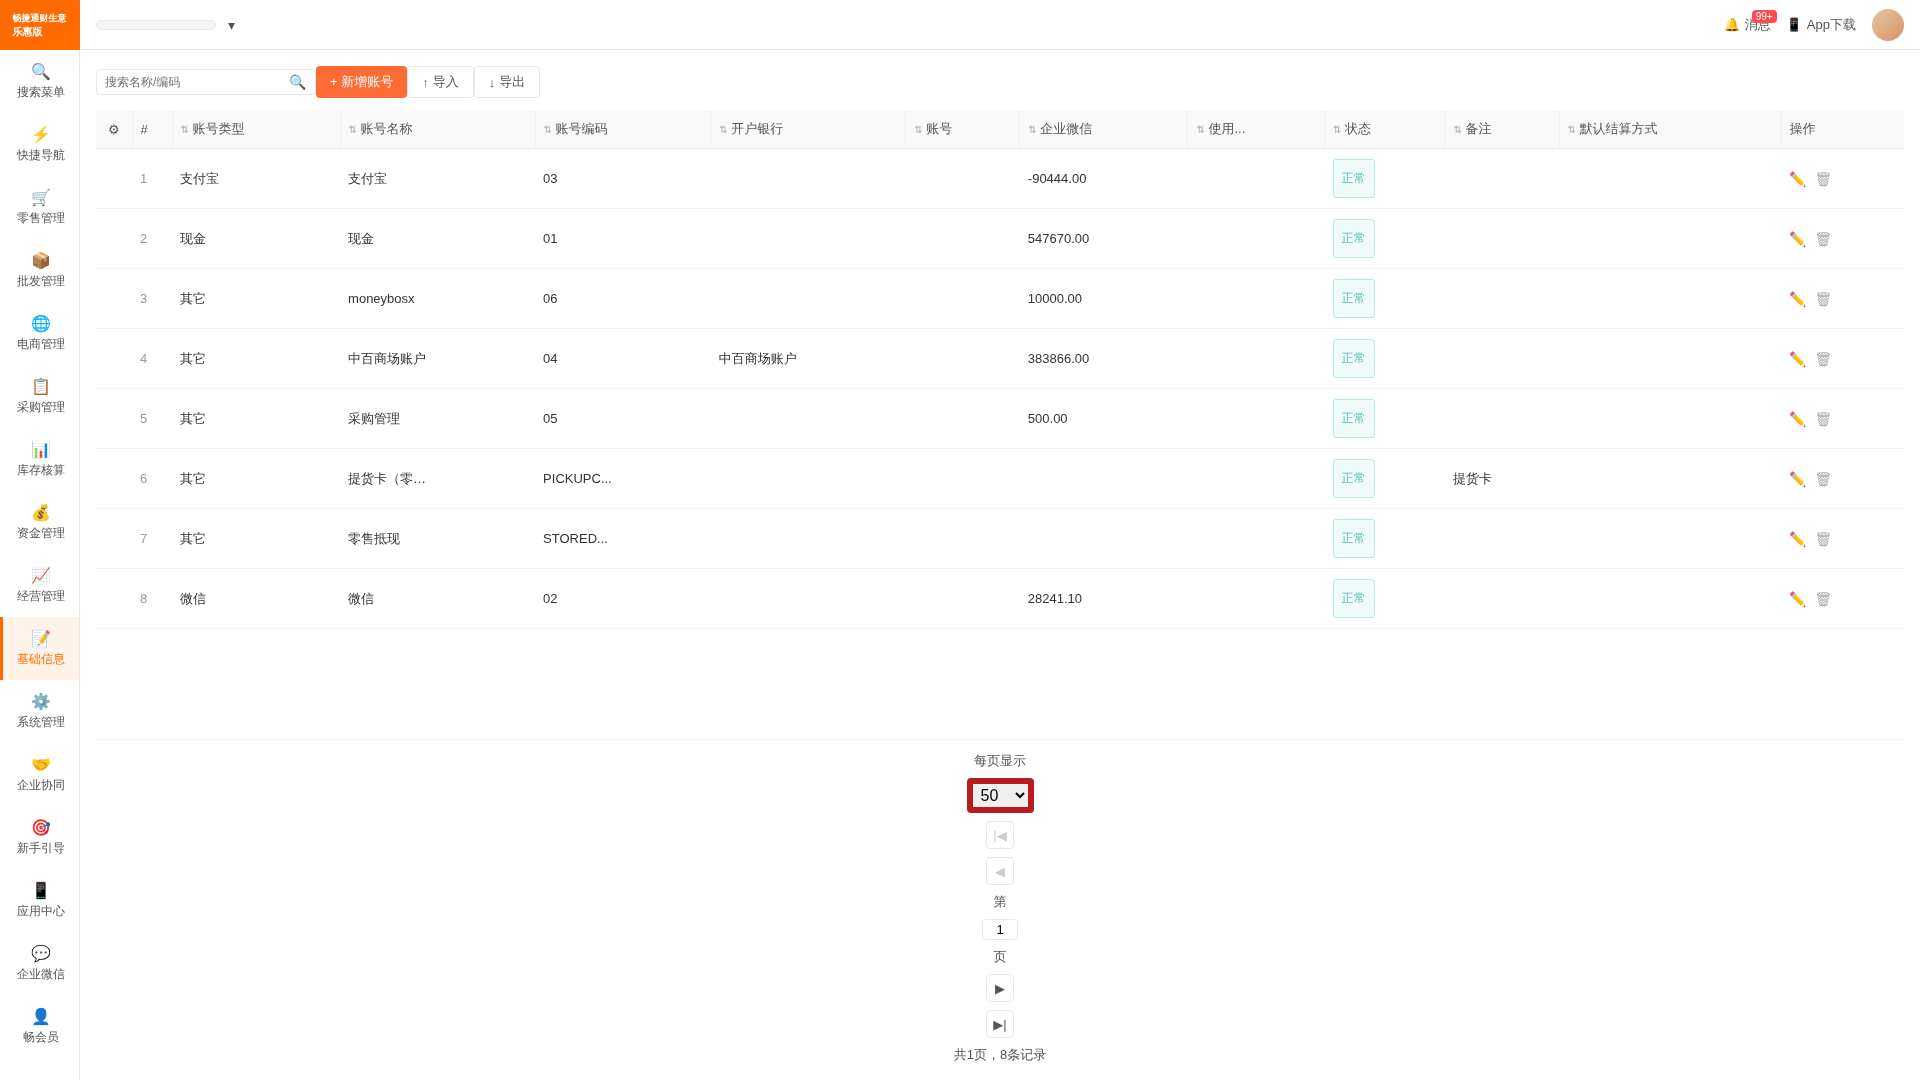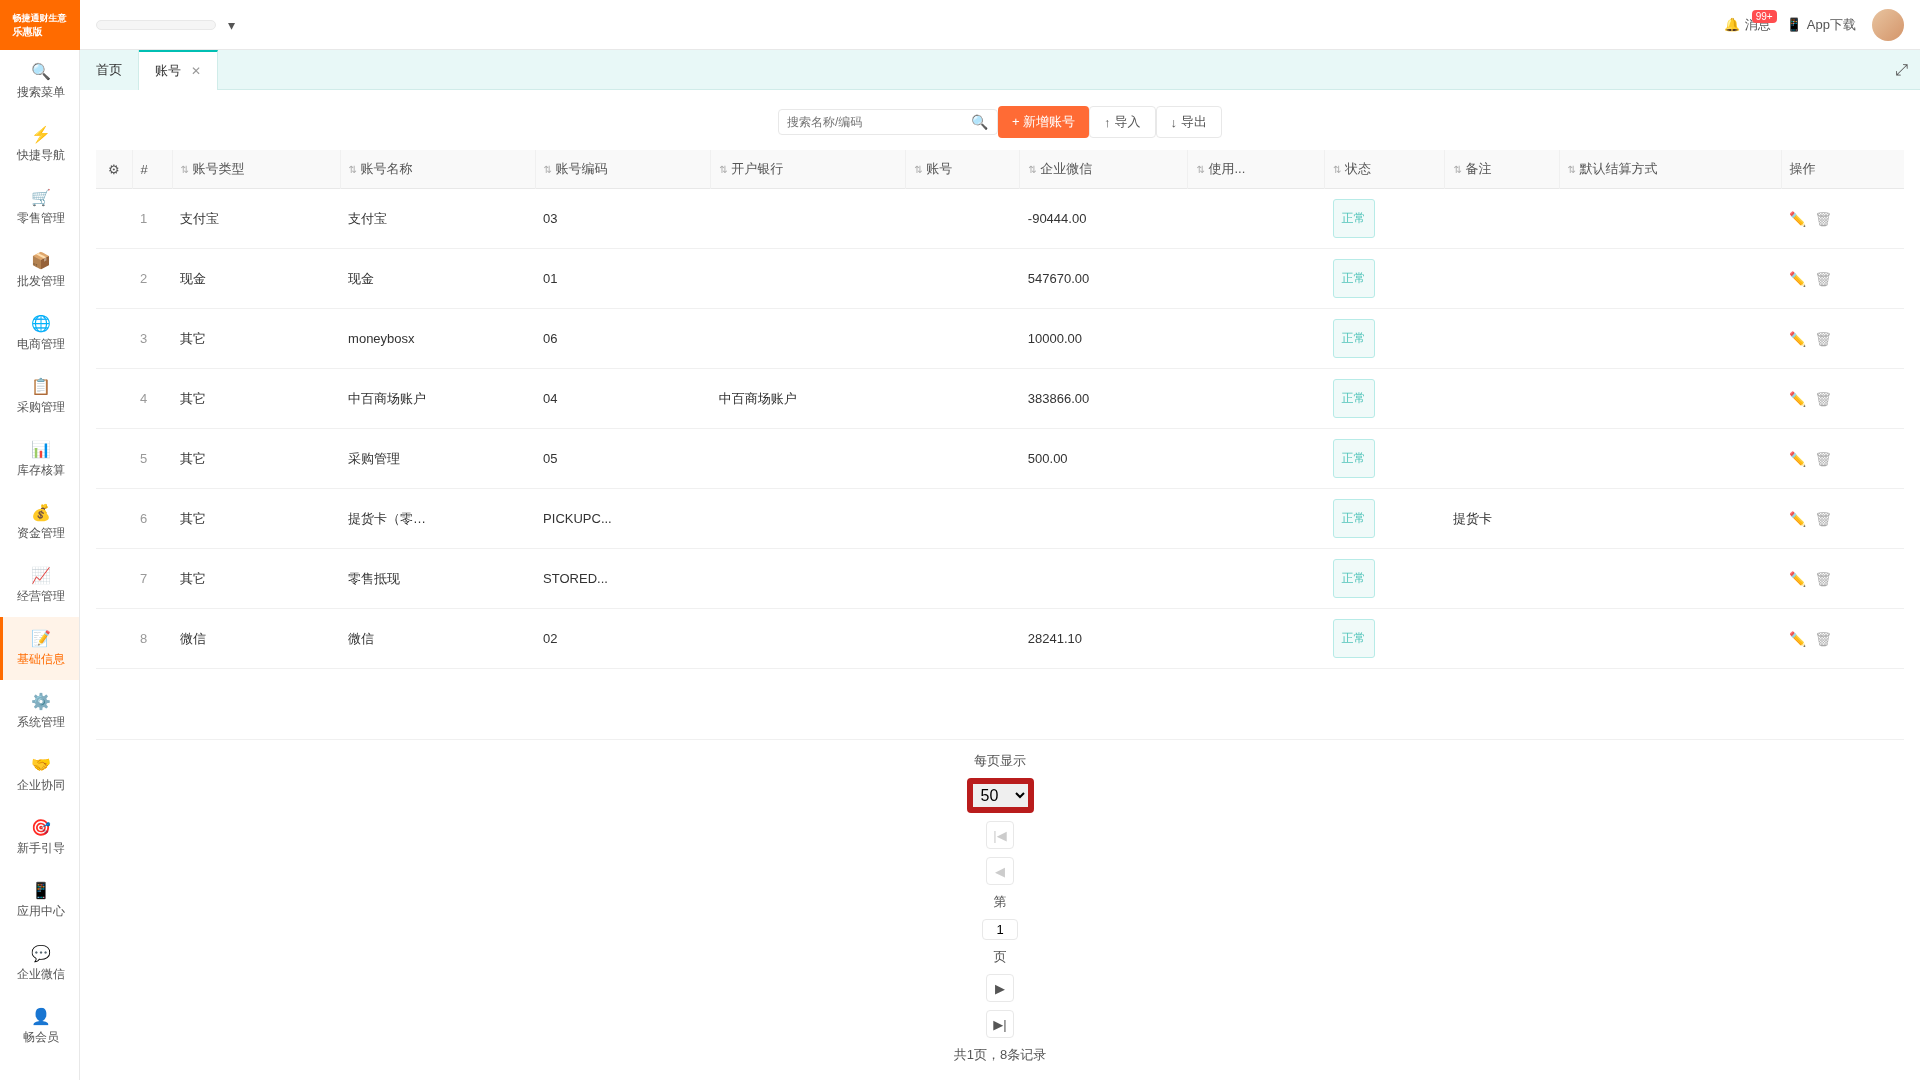--- a/index.html
+++ b/index.html
@@ -149,21 +149,21 @@
       overflow: auto;
       padding: 16px;
       display: flex;
       flex-direction: column;
     }
 
     
     .toolbar {
       display: flex;
       align-items: center;
-      justify-content: center;
+      justify-content: flex-start;
       margin-bottom: 12px;
     }
     .search-input-wrap {
       display: flex;
       align-items: center;
       border: 1px solid #e8e8e8;
       border-radius: 4px;
       padding: 4px 8px;
       width: 220px;
       background: #fff;
@@ -379,31 +379,20 @@
         <span class="badge">99+</span>
       </button>
       <button class="app-download-btn">
         <span>📱</span>
         <span>App下载</span>
       </button>
       <div class="avatar" style="background: linear-gradient(135deg, #e8c4a0, #d4956a);"></div>
     </div>
   </div>
 
-  <div class="tab-bar">
-    <div class="tab-item">
-      <span>首页</span>
-    </div>
-    <div class="tab-item active">
-      <span>账号</span>
-      <span class="tab-close">✕</span>
-    </div>
-    <div style="flex:1;"></div>
-    <div class="tab-expand">⤢</div>
-  </div>
 
   <div class="content-area">
 
     <div class="toolbar">
       <div class="search-input-wrap">
         <input type="text" placeholder="搜索名称/编码" style="">
         <span class="search-icon">🔍</span>
       </div>
       <div class="toolbar-actions">
         <button class="btn-primary">

